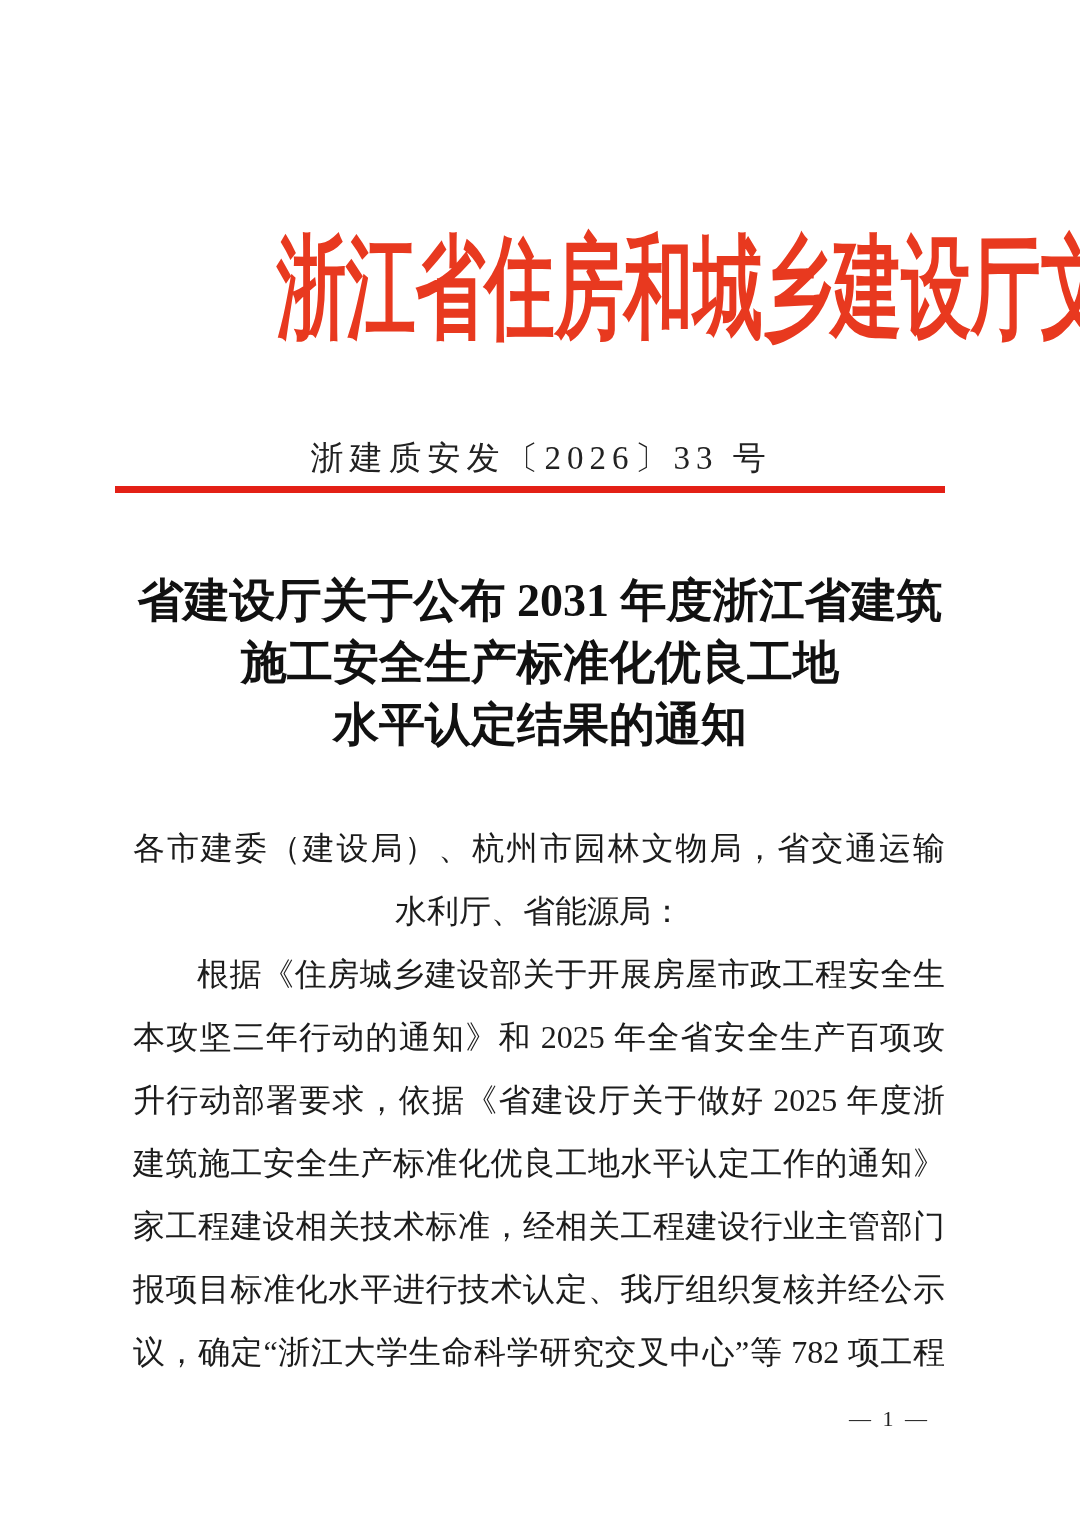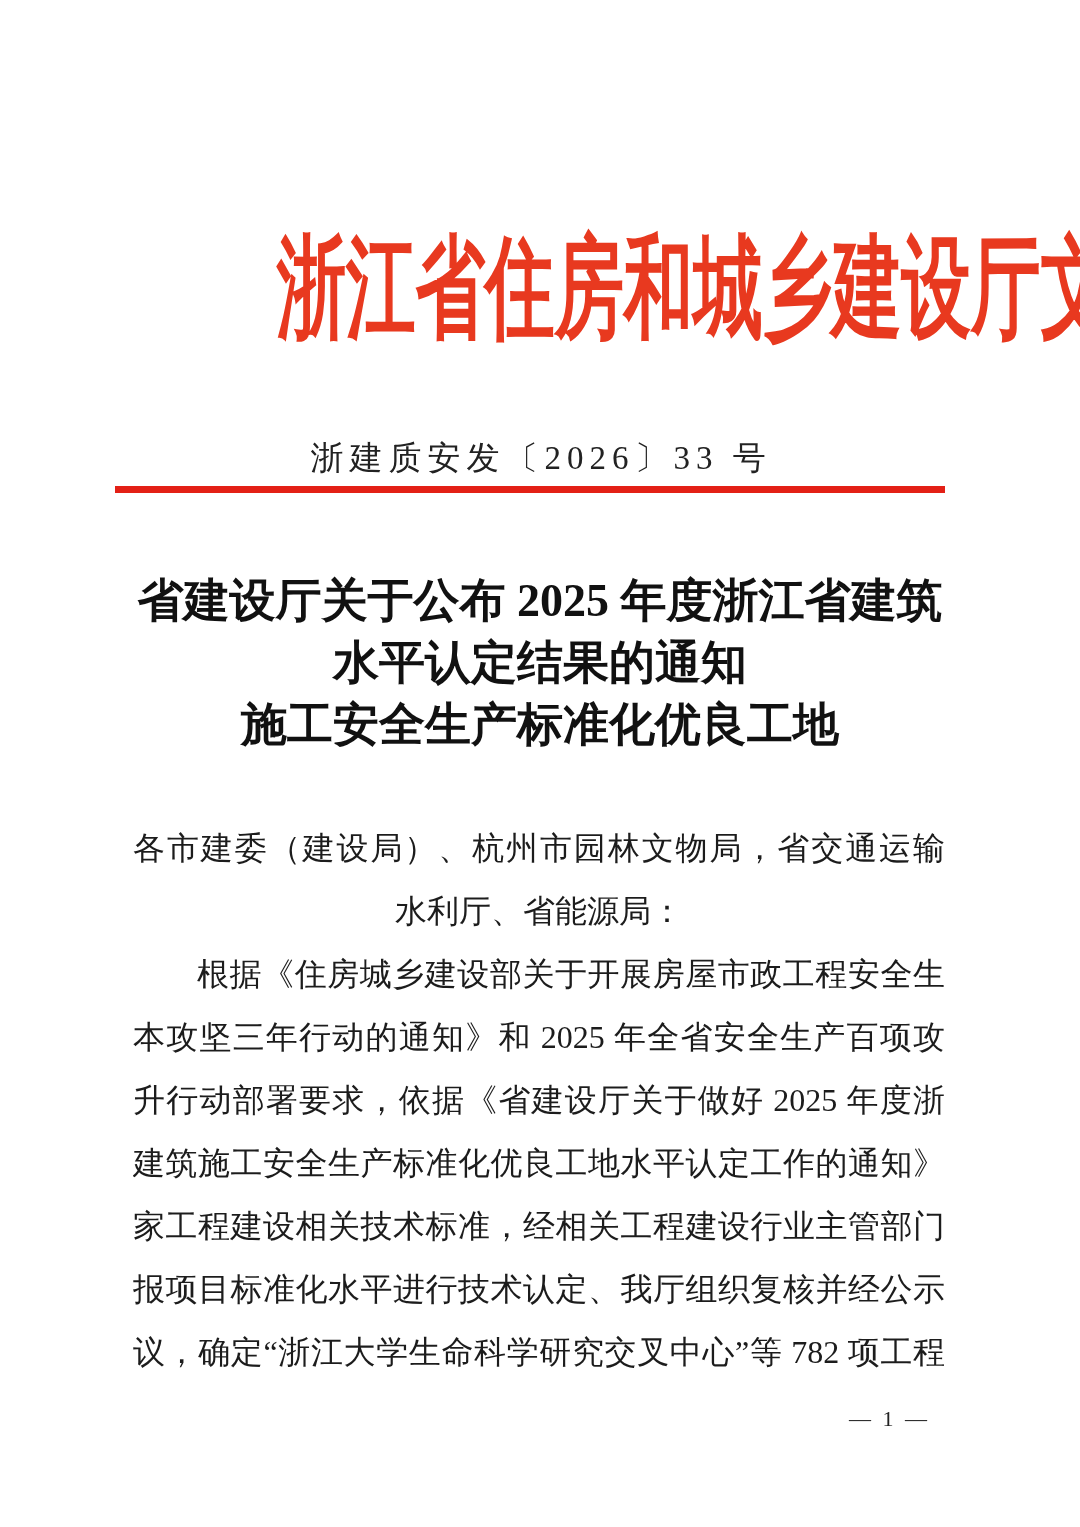--- a/index.html
+++ b/index.html
@@ -107,23 +107,23 @@
 
   <div class="red-header">
     <span class="inner">浙江省住房和城乡建设厅文件</span>
   </div>
 
   <div class="doc-number">浙建质安发〔2026〕33 号</div>
 
   <div class="red-line"></div>
 
   <h1 class="doc-title">
-    <span class="tline">省建设厅关于公布 2025 年度浙江省建筑</span>
+    <span class="tline">省建设厅关于公布 2031 年度浙江省建筑</span>
+    <span class="tline">施工安全生产标准化优良工地</span>
     <span class="tline">水平认定结果的通知</span>
-    <span class="tline">施工安全生产标准化优良工地</span>
   </h1>
 
   <div class="body-text">
     <span class="line fill">各市建委（建设局）、杭州市园林文物局，省交通运输厅、省</span>
     <span class="line short">水利厅、省能源局：</span>
     <span class="line fill indent">根据《住房城乡建设部关于开展房屋市政工程安全生产治</span>
     <span class="line fill">本攻坚三年行动的通知》和 2025 年全省安全生产百项攻坚提</span>
     <span class="line fill">升行动部署要求，依据《省建设厅关于做好 2025 年度浙江省</span>
     <span class="line fill">建筑施工安全生产标准化优良工地水平认定工作的通知》及国</span>
     <span class="line fill">家工程建设相关技术标准，经相关工程建设行业主管部门对申</span>

